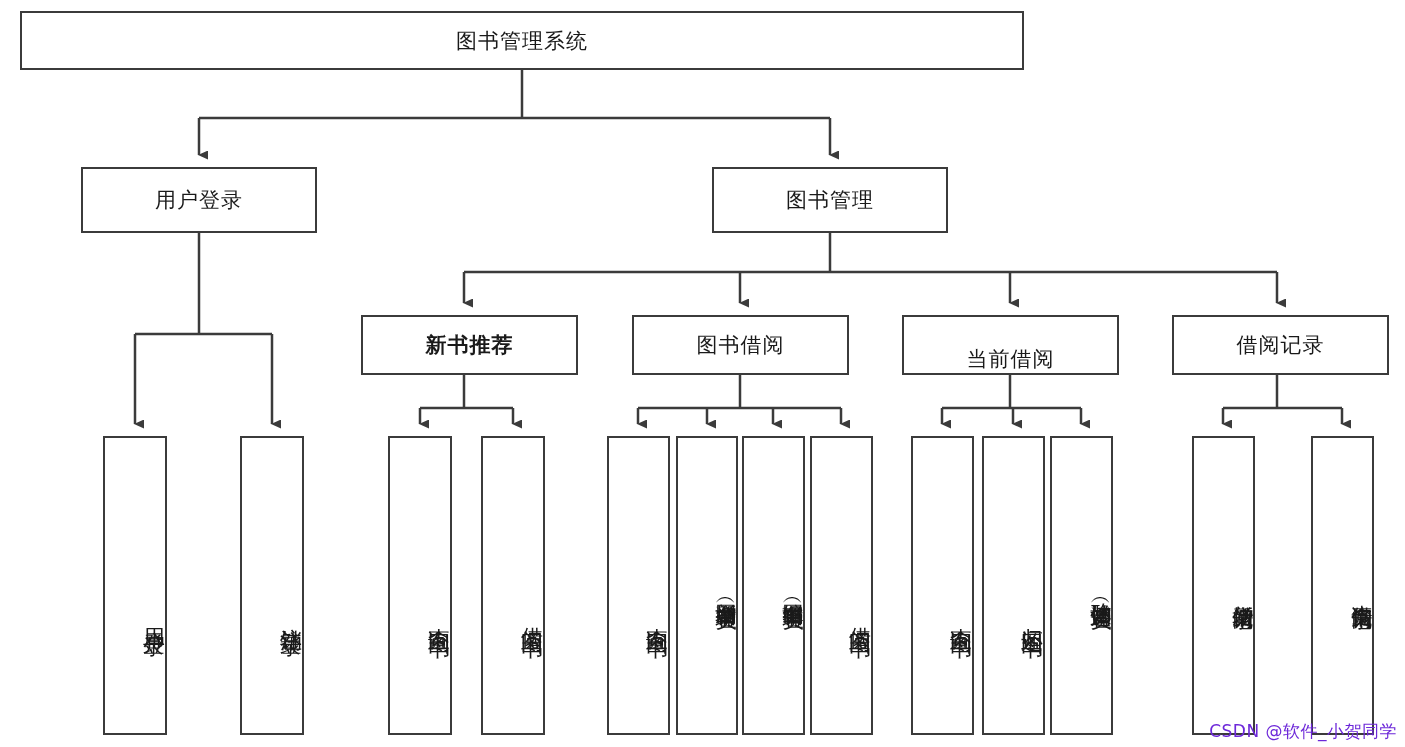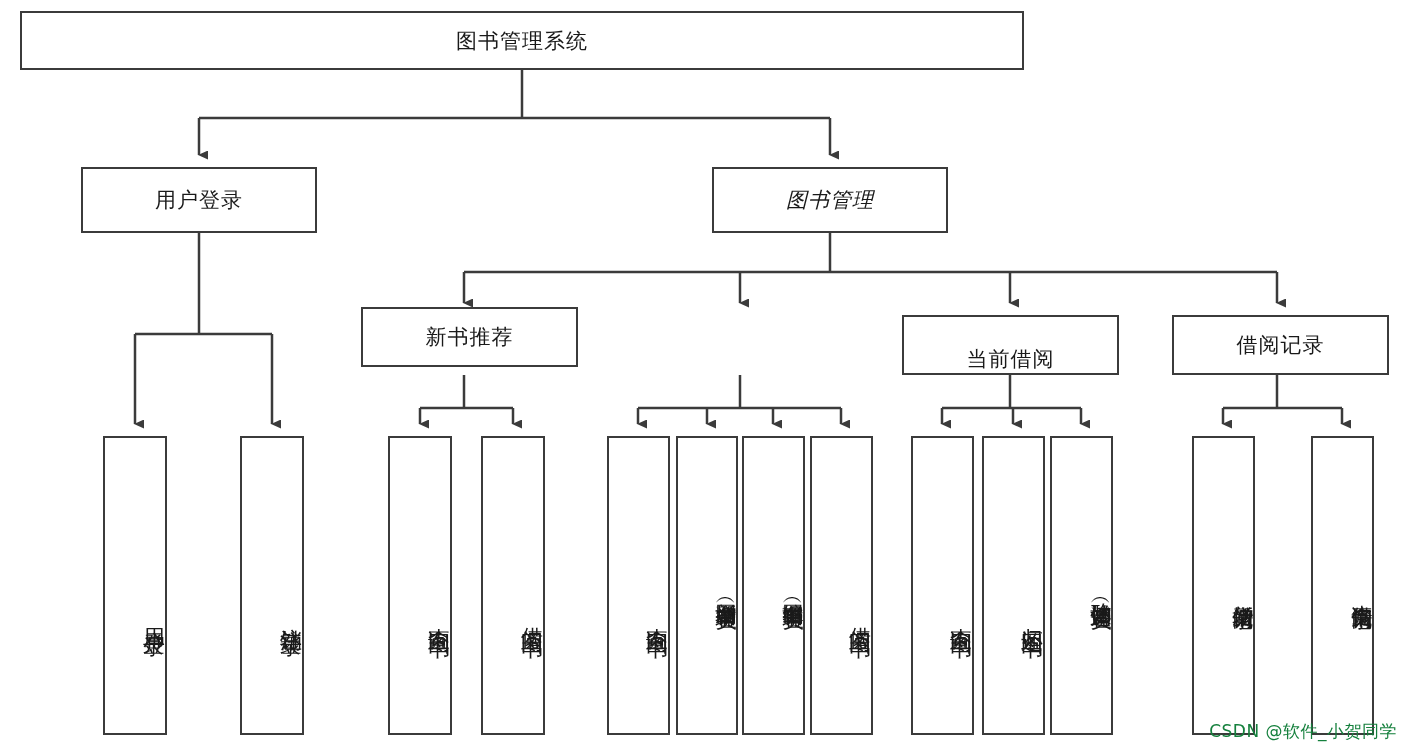--- a/index.html
+++ b/index.html
@@ -56,21 +56,21 @@
     padding-top: 10px;
   }
   .node-v.mid-text {
     padding-top: 60px;
   }
   #watermark {
     position: absolute;
     right: 8px;
     bottom: 4px;
     font-size: 17px;
-    color: #15803d;
+    color: #6d28d9;
     white-space: nowrap;
     letter-spacing: 0.5px;
   }
 </style>
 </head>
 <body>
 
 <div id="diagram-root">
 
   <svg id="tree-svg" viewBox="0 0 1405 747" xmlns="http://www.w3.org/2000/svg">
@@ -116,26 +116,29 @@
       </g>
   </svg>
 
   <div class="node-box node-h" style="left: 20px; top: 11px; width: 1004px; height: 59px;">
     <span>图书管理系统</span>
   </div>
 
   <div class="node-box node-h" style="left: 81px; top: 167px; width: 236px; height: 66px;">
     <span>用户登录</span>
   </div>
-  <div class="node-box node-h" style="left: 712px; top: 167px; width: 236px; height: 66px; font-style: italic;">
+  <div class="node-box node-h" style="left: 712px; top: 167px; width: 236px; height: 66px;">
     <span>图书管理</span>
   </div>
 
-  <div class="node-box node-h" style="left: 361px; top: 307px; width: 217px; height: 60px;">
+  <div class="node-box node-h" style="left: 361px; top: 315px; width: 217px; height: 60px; font-weight: bold;">
     <span>新书推荐</span>
+  </div>
+  <div class="node-box node-h" style="left: 632px; top: 315px; width: 217px; height: 60px;">
+    <span>图书借阅</span>
   </div>
   <div class="node-box node-h" style="left: 902px; top: 315px; width: 217px; height: 60px; align-items: flex-end;">
     <span>当前借阅</span>
   </div>
   <div class="node-box node-h" style="left: 1172px; top: 315px; width: 217px; height: 60px; text-align: center;">
     <span>借阅记录</span>
   </div>
 
   <div class="node-box node-v mid-text" style="left: 103px; top: 436px; width: 64px; height: 299px;">
     <span>用户登录</span>

